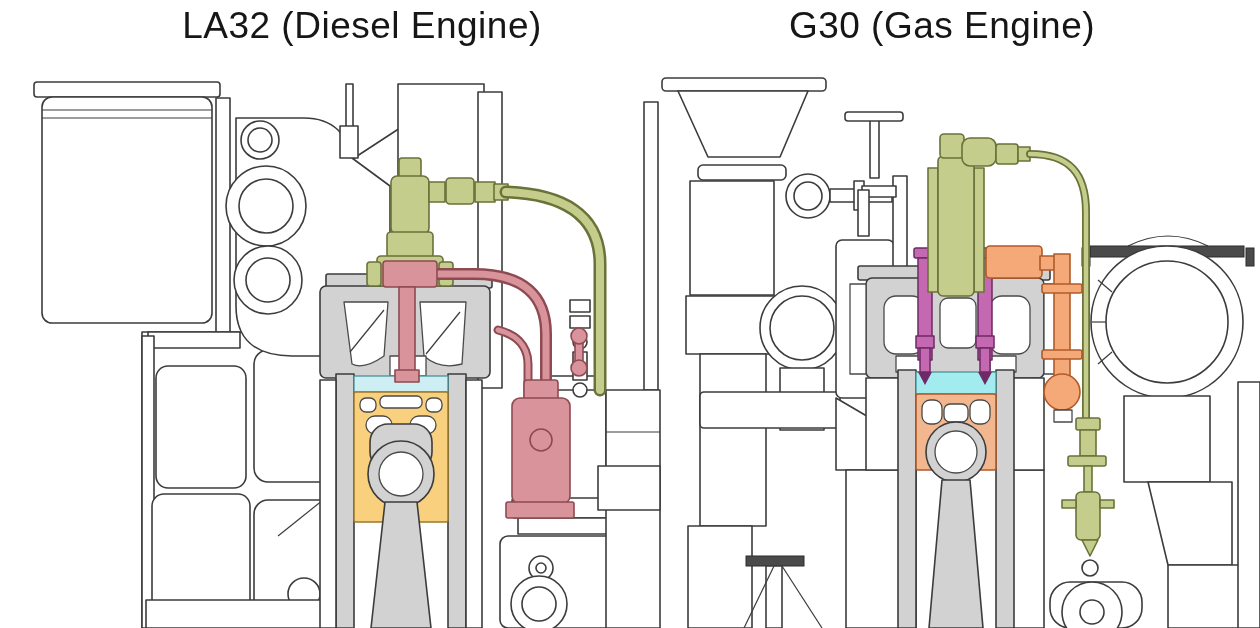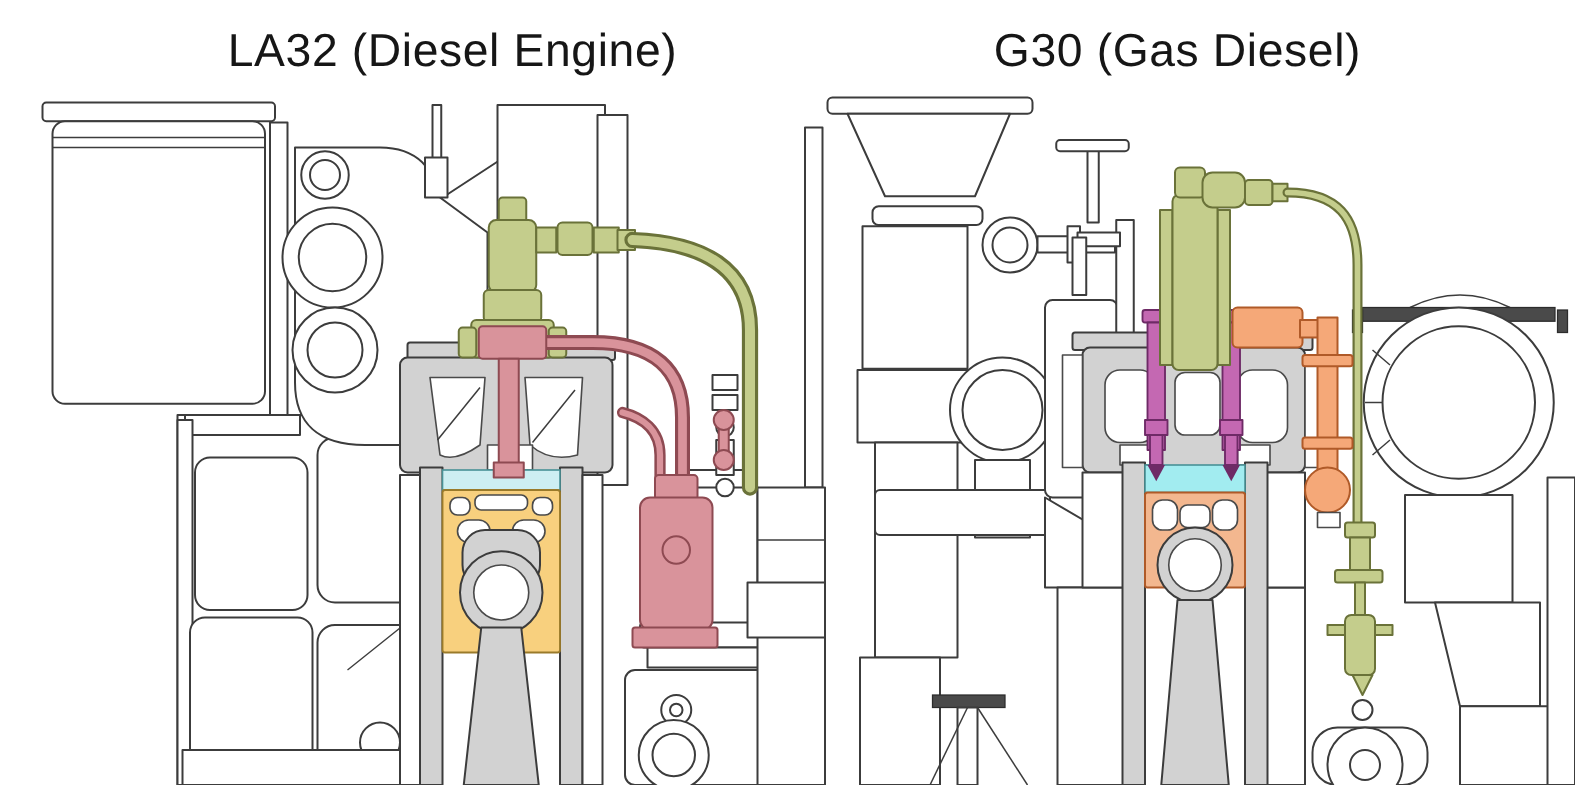--- a/index.html
+++ b/index.html
@@ -1,18 +1,18 @@
 <!DOCTYPE html>
 <html><head>
 <meta charset="utf-8">
 <style>
   html,body{margin:0;padding:0;background:#fff;}
   .stage{position:relative;width:1260px;height:628px;background:#ffffff;overflow:hidden;
          font-family:"Liberation Sans",sans-serif;}
-  .title{position:absolute;top:20px;width:520px;text-align:center;font-size:37px;
+  .title{position:absolute;top:5px;width:520px;text-align:center;font-size:37px;
          color:#161616;letter-spacing:.5px;white-space:nowrap;}
   .t-la32{left:102px;}
   .t-g30{left:682px;}
   svg{position:absolute;left:0;top:0;}
   
   .ln{fill:#ffffff;stroke:#3c3c3c;stroke-width:1.6;stroke-linejoin:round;}
   .lnthin{fill:none;stroke:#3c3c3c;stroke-width:1.2;stroke-linejoin:round;}
   .gry{fill:#d2d2d2;stroke:#3c3c3c;stroke-width:1.6;stroke-linejoin:round;}
   .wht{fill:#ffffff;stroke:#4a4a4a;stroke-width:1.3;stroke-linejoin:round;}
   .dk{fill:#4a4a4a;stroke:#2c2c2c;stroke-width:1;}
@@ -272,14 +272,14 @@
         <rect x="1054" y="254" width="16" height="122"></rect>
         <rect x="1042" y="284" width="40" height="9" rx="2"></rect>
         <rect x="1042" y="350" width="40" height="9" rx="2"></rect>
         <circle cx="1062" cy="392" r="18"></circle>
       </g>
       <rect class="wht" x="1054" y="410" width="18" height="12"></rect>
     </g>
   </svg>
 
   <div class="title t-la32">LA32 (Diesel Engine)</div>
-  <div class="title t-g30">G30 (Gas Diesel)</div>
+  <div class="title t-g30">G30 (Gas Engine)</div>
 </div>
 
 </body></html>

